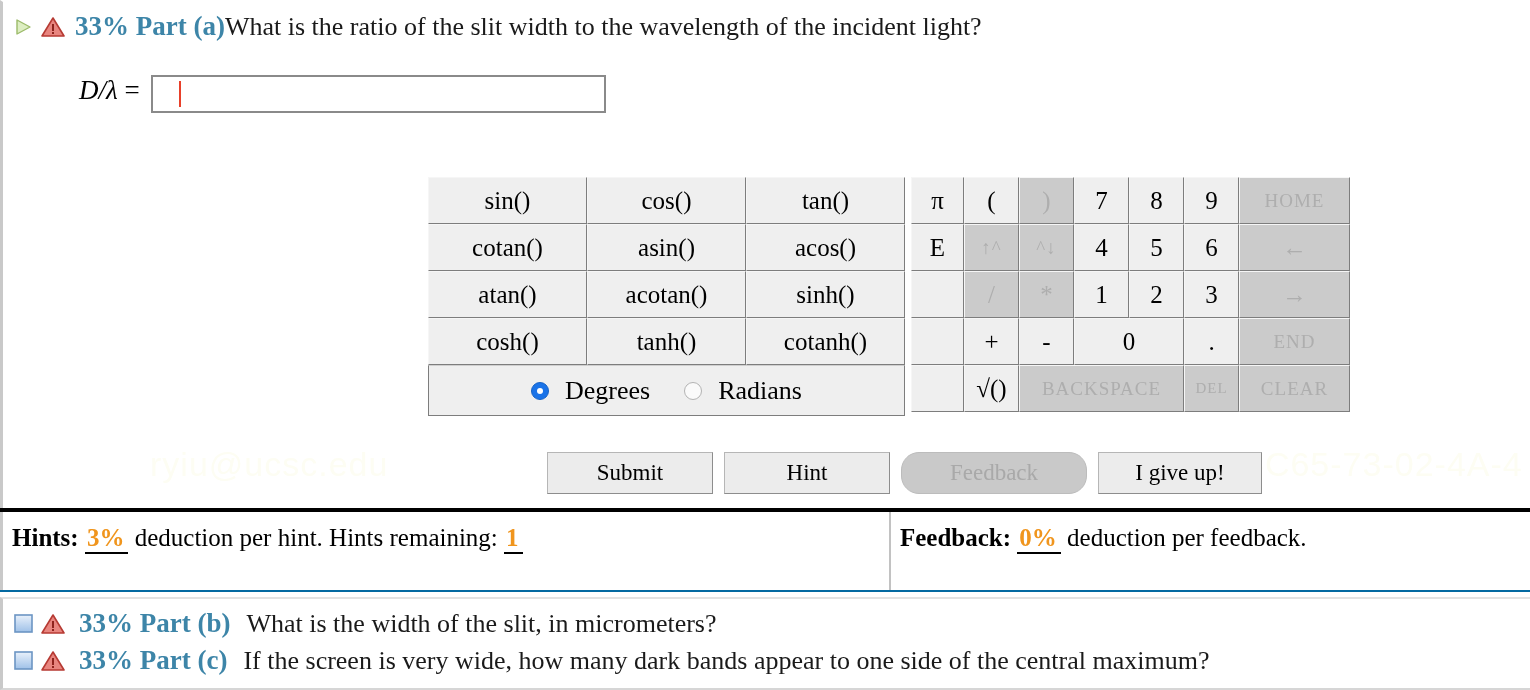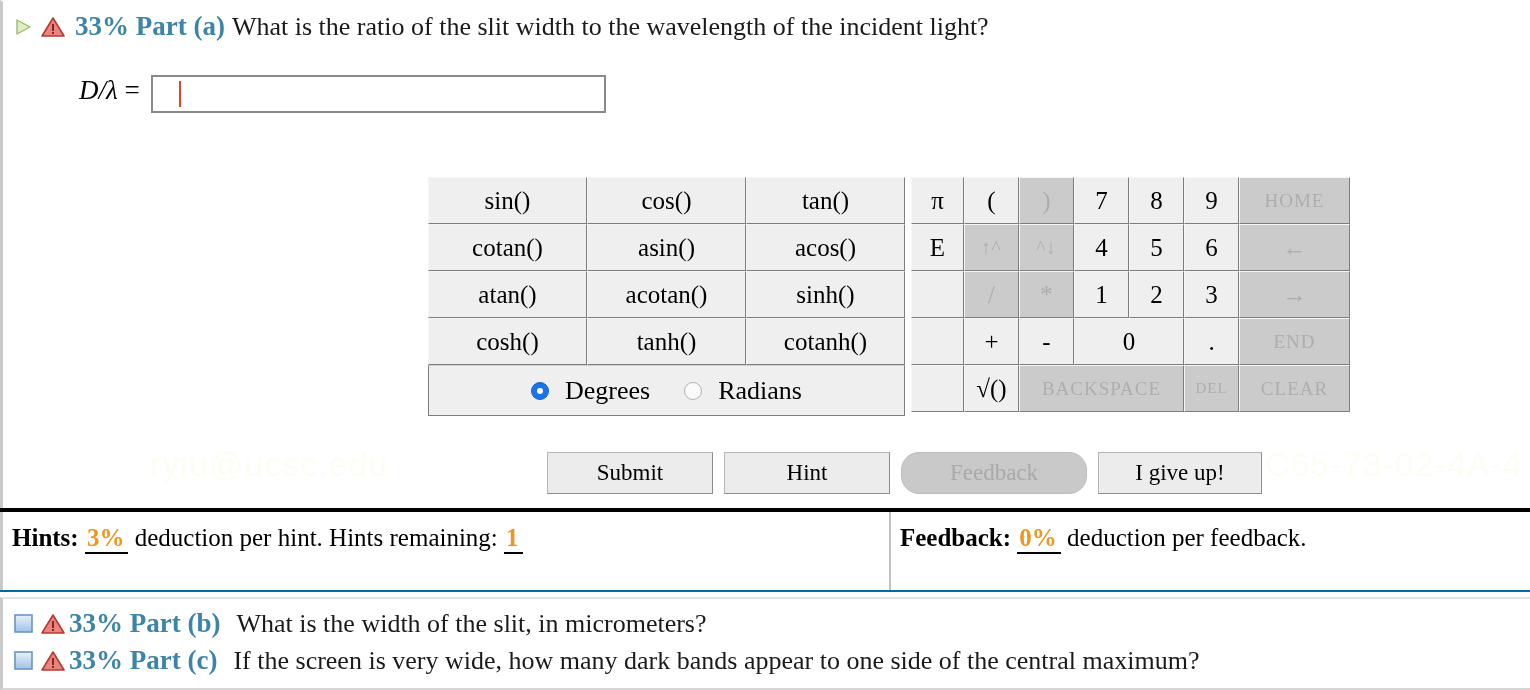--- a/index.html
+++ b/index.html
@@ -57,21 +57,21 @@
   }
   .pct-part {
     color: #3d85a8;
     font-weight: bold;
     font-size: 27px;
     margin-left: 10px;
   }
   .qtext {
     color: #1a1a1a;
     font-size: 26px;
-    margin-left: 7px;
+    margin-left: 0;
   }
 
   
   .icon-play {
     width: 20px; height: 20px;
     display: inline-block;
     flex: 0 0 auto;
   }
   
   .icon-warn {
@@ -305,21 +305,21 @@
     display: flex;
     align-items: center;
     height: 37px;
     padding-left: 11px;
     white-space: nowrap;
   }
   .bc-pct {
     color: #3d85a8;
     font-weight: bold;
     font-size: 27px;
-    margin-left: 4px;
+    margin-left: 14px;
   }
   .bc-q {
     color: #1a1a1a;
     font-size: 26px;
     margin-left: 16px;
   }
 </style>
 </head>
 <body>
 

